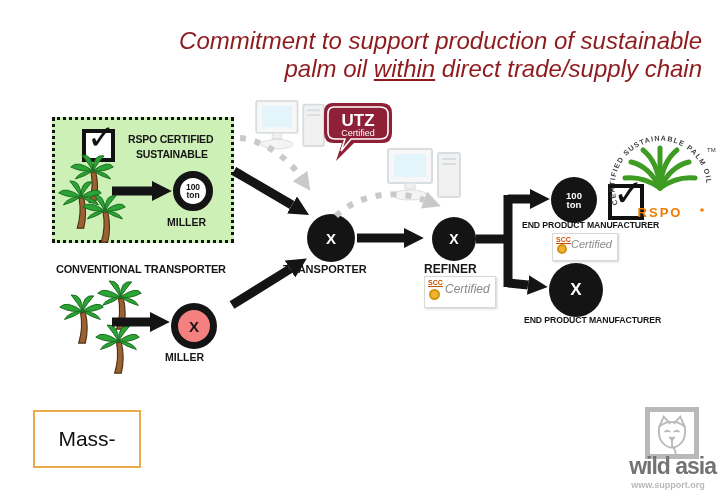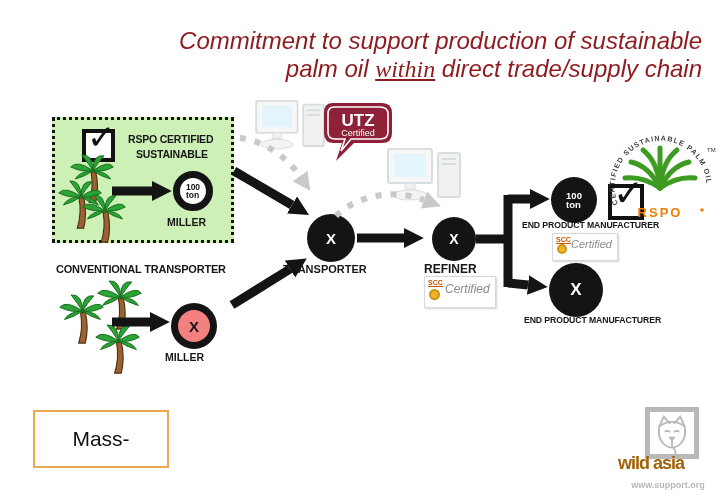--- a/index.html
+++ b/index.html
@@ -2,54 +2,54 @@
 <html><head>
 <meta charset="utf-8">
 <style>
   html,body{margin:0;padding:0;background:#fff;}
   .slide{position:relative;width:720px;height:498px;background:#fff;overflow:hidden;
          font-family:"Liberation Sans",sans-serif;}
   .abs{position:absolute;}
   
   .title{position:absolute;left:118px;top:27px;width:584px;text-align:right;
          font-style:italic;font-size:24px;line-height:28px;color:#8e1b1e;}
-  .title .u{text-decoration:underline;font-family:Liberation Serif, serif;}
+  .title .u{text-decoration:underline;}
   
   .green-box{position:absolute;left:52px;top:117px;width:182px;height:126px;
              background:#cdf0b6;border:3px dotted #141414;box-sizing:border-box;}
   
   .lbl{position:absolute;font-weight:bold;color:#161616;white-space:nowrap;}
   .ctr{text-align:left;}
   
   .checkbox{position:absolute;background:#fff;border:4px solid #111;box-sizing:border-box;}
   .checkbox .check{position:absolute;left:1px;top:-13px;font-family:"DejaVu Sans",sans-serif;
                    font-weight:bold;color:#111;line-height:1;}
   
   .node{position:absolute;background:#141414;border-radius:50%;color:#fff;
         display:flex;align-items:center;justify-content:center;font-weight:bold;box-sizing:border-box;}
   .ring{position:absolute;background:#fff;border:7px solid #141414;border-radius:50%;
         box-sizing:border-box;display:flex;align-items:center;justify-content:center;}
   .pink{background:#f58080;border:7px solid #141414;color:#141414;}
-  .two-line{font-weight:bold;}
+  .two-line{text-align:center;font-weight:bold;}
   
   .scc{position:absolute;background:#fff;border:1px solid #d8d8d8;box-shadow:1px 1px 2px rgba(0,0,0,.18);}
   .scc .abbr{position:absolute;left:3px;top:2px;font-size:7px;font-weight:bold;color:#c85200;
              border-bottom:1px solid #c85200;}
   .scc .medal{position:absolute;left:4px;top:12px;width:11px;height:11px;border-radius:50%;
               background:#f2b32a;border:2px solid #cf9312;box-sizing:border-box;}
   .scc .cert{position:absolute;left:20px;top:5px;font-style:italic;color:#8a8a8a;font-size:12px;}
   
-  .mass{position:absolute;left:33px;top:410px;width:136px;height:58px;background:#fff;
+  .mass{position:absolute;left:33px;top:410px;width:108px;height:58px;background:#fff;
         border:2px solid #eaa94d;box-sizing:border-box;display:flex;
         align-items:center;justify-content:center;font-size:21px;line-height:26px;color:#111;}
   
   .wa-square{position:absolute;left:645px;top:407px;width:54px;height:52px;background:#fff;
              border:5px solid #b9b9b9;box-sizing:border-box;}
-  .wa-name{position:absolute;left:618px;top:453px;width:98px;text-align:left;font-weight:bold;
-           font-size:18px;letter-spacing:-1px;color:#a16207;}
+  .wa-name{position:absolute;left:618px;top:453px;width:98px;text-align:right;font-weight:bold;
+           font-size:23px;letter-spacing:-1px;color:#737373;}
   .wa-url{position:absolute;left:626px;top:480px;width:84px;text-align:center;font-weight:bold;
           font-size:9px;color:#b9b9b9;}
   .faded{opacity:.38;}
   svg{display:block;}
   .overlay{position:absolute;left:0;top:0;pointer-events:none;}
 </style>
 </head>
 <body>
 
 <div class="slide">

